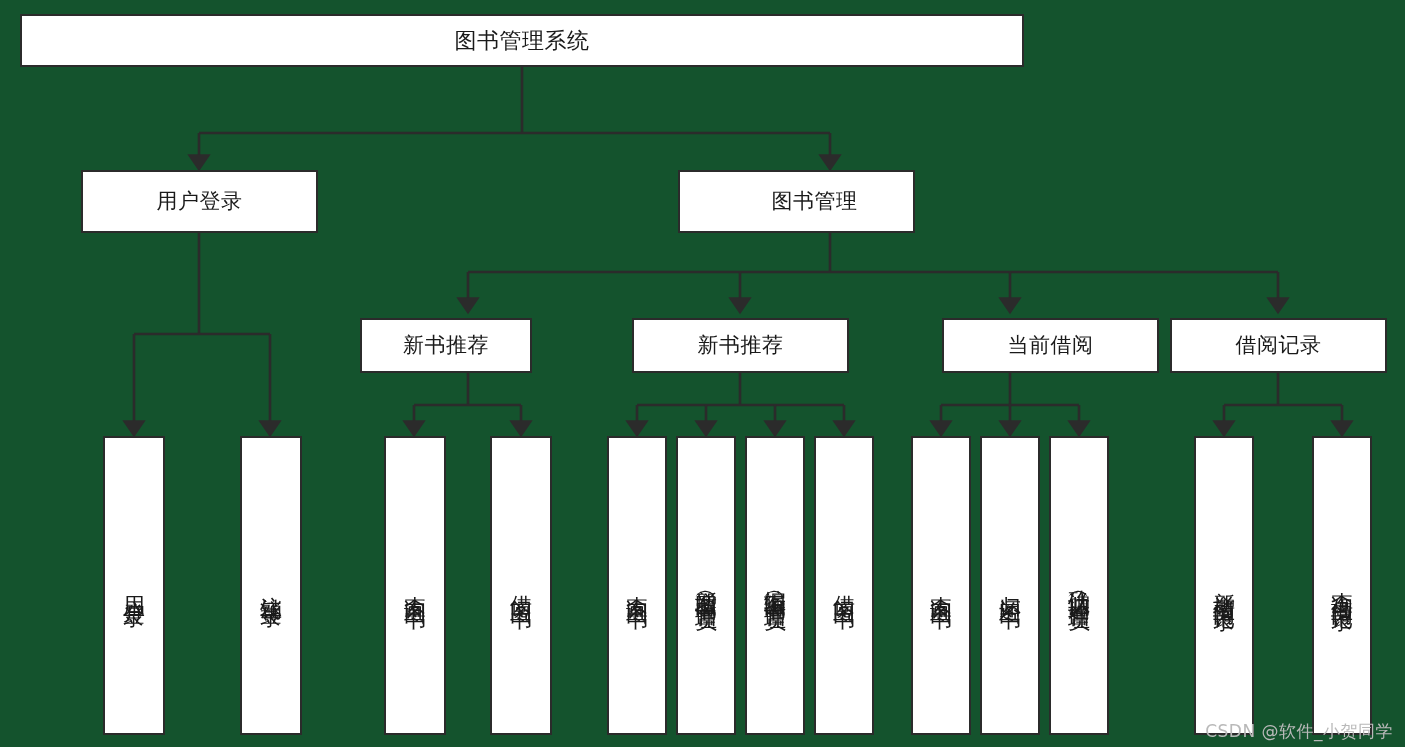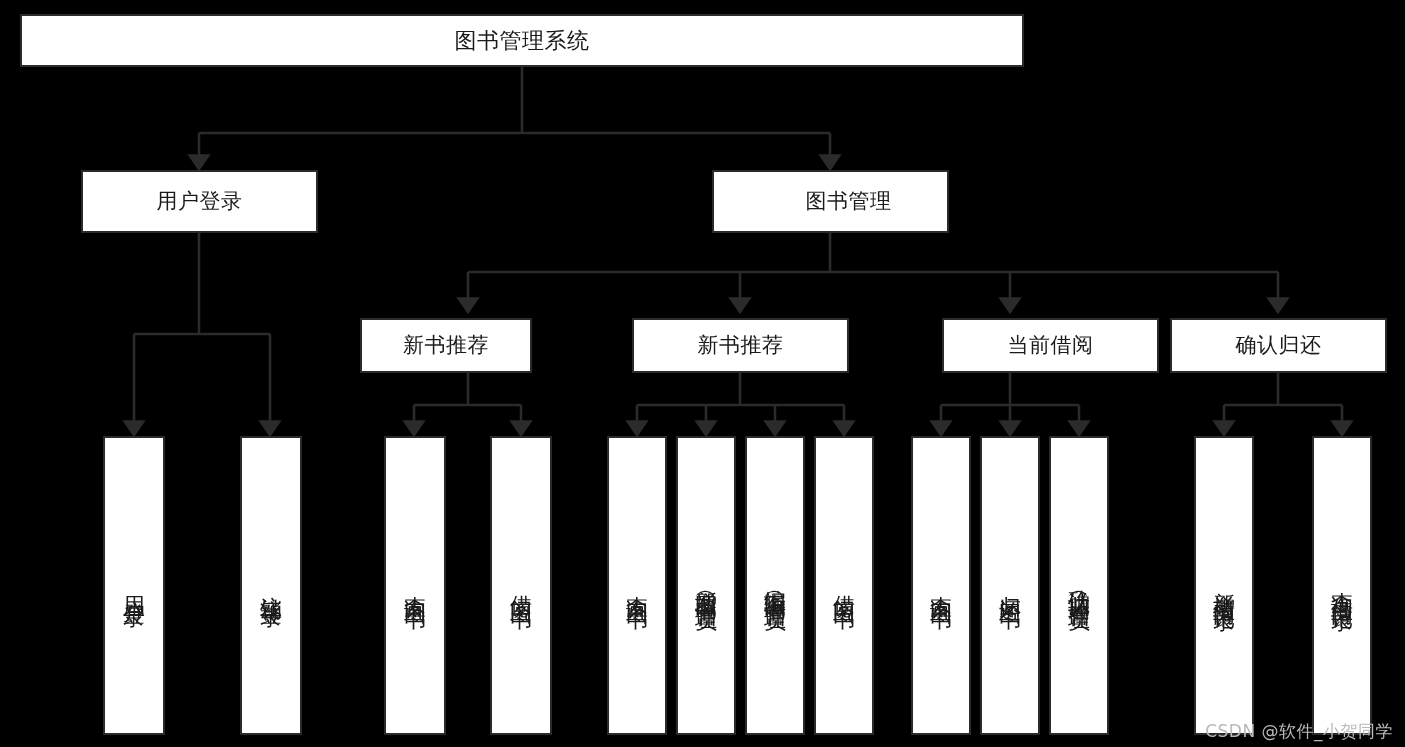--- a/index.html
+++ b/index.html
@@ -8,21 +8,21 @@
     padding: 0;
     background: #ffffff;
   }
   body {
     font-family: "DejaVu Sans", "Liberation Sans", sans-serif;
   }
   #diagram-root {
     position: relative;
     width: 1405px;
     height: 747px;
-    background: #000000;
+    background: #14532d;
     overflow: hidden;
   }
   #edge-layer {
     position: absolute;
     left: 0;
     top: 0;
     width: 1405px;
     height: 747px;
     pointer-events: none;
   }
@@ -134,35 +134,35 @@
     </g>
   </svg>
 
   <div class="node horiz root" style="left:20px; top:14px; width:1004px; height:53px;">
     <span class="node-label">图书管理系统</span>
   </div>
 
   <div class="node horiz" style="left:81px; top:170px; width:237px; height:63px;">
     <span class="node-label">用户登录</span>
   </div>
-  <div class="node horiz" style="left:712px; top:170px; width:237px; height:63px;padding-left:36px;">
+  <div class="node horiz" style="left:678px; top:170px; width:237px; height:63px;padding-left:36px;">
     <span class="node-label">图书管理</span>
   </div>
 
   <div class="node horiz" style="left:360px; top:318px; width:172px; height:55px;">
     <span class="node-label">新书推荐</span>
   </div>
   <div class="node horiz" style="left:632px; top:318px; width:217px; height:55px;">
     <span class="node-label">新书推荐</span>
   </div>
   <div class="node horiz" style="left:902px; top:318px; width:217px; height:55px;margin-left:40px;">
     <span class="node-label">当前借阅</span>
   </div>
   <div class="node horiz" style="left:1170px; top:318px; width:217px; height:55px;">
-    <span class="node-label">确认归还</span>
+    <span class="node-label">借阅记录</span>
   </div>
 
   <div class="node vert" style="left:103px; top:436px; width:62px; height:299px;">
     <span class="node-label">用户登录</span>
   </div>
   <div class="node vert" style="left:240px; top:436px; width:62px; height:299px;">
     <span class="node-label">注销登录</span>
   </div>
 
   <div class="node vert" style="left:384px; top:436px; width:62px; height:299px;">

